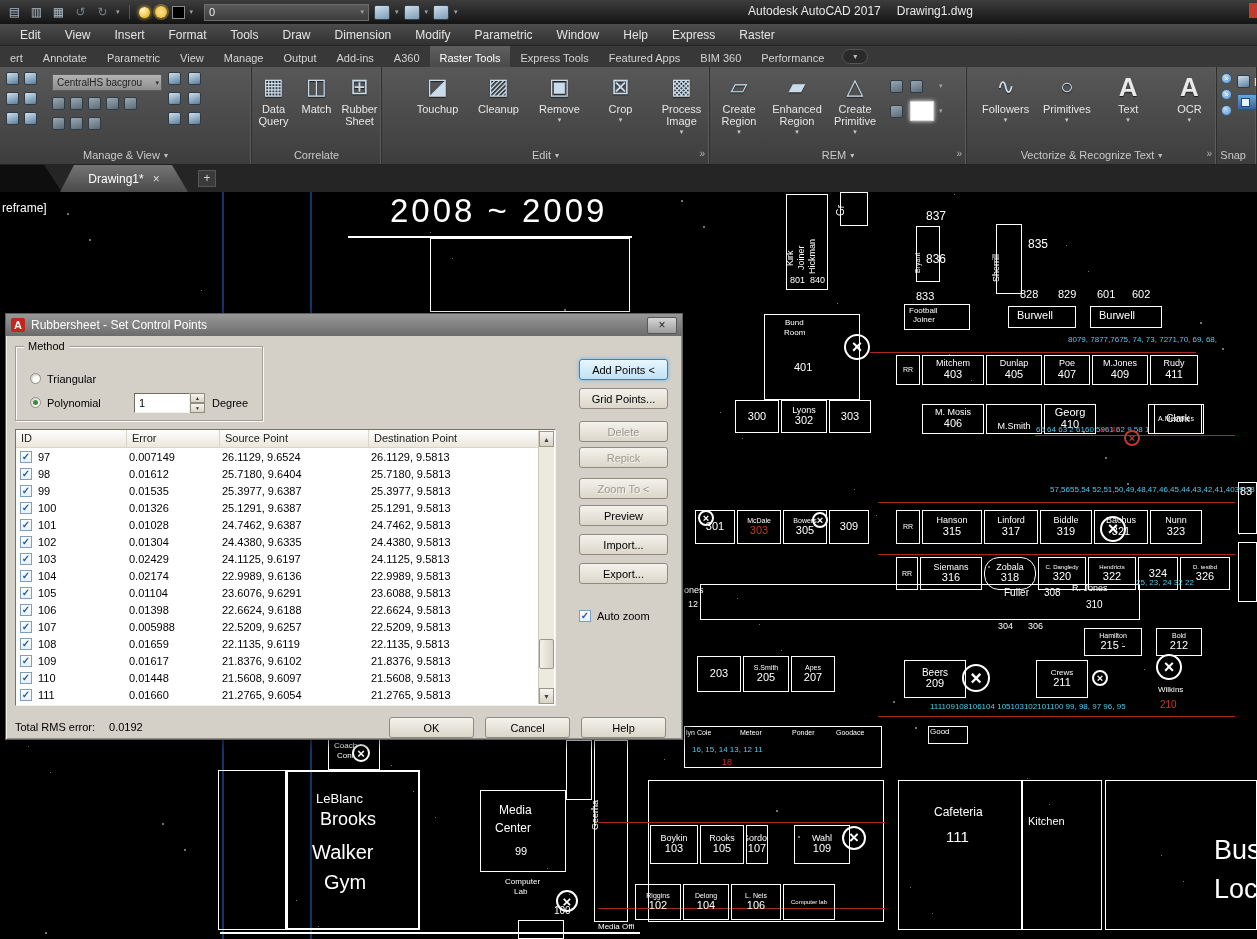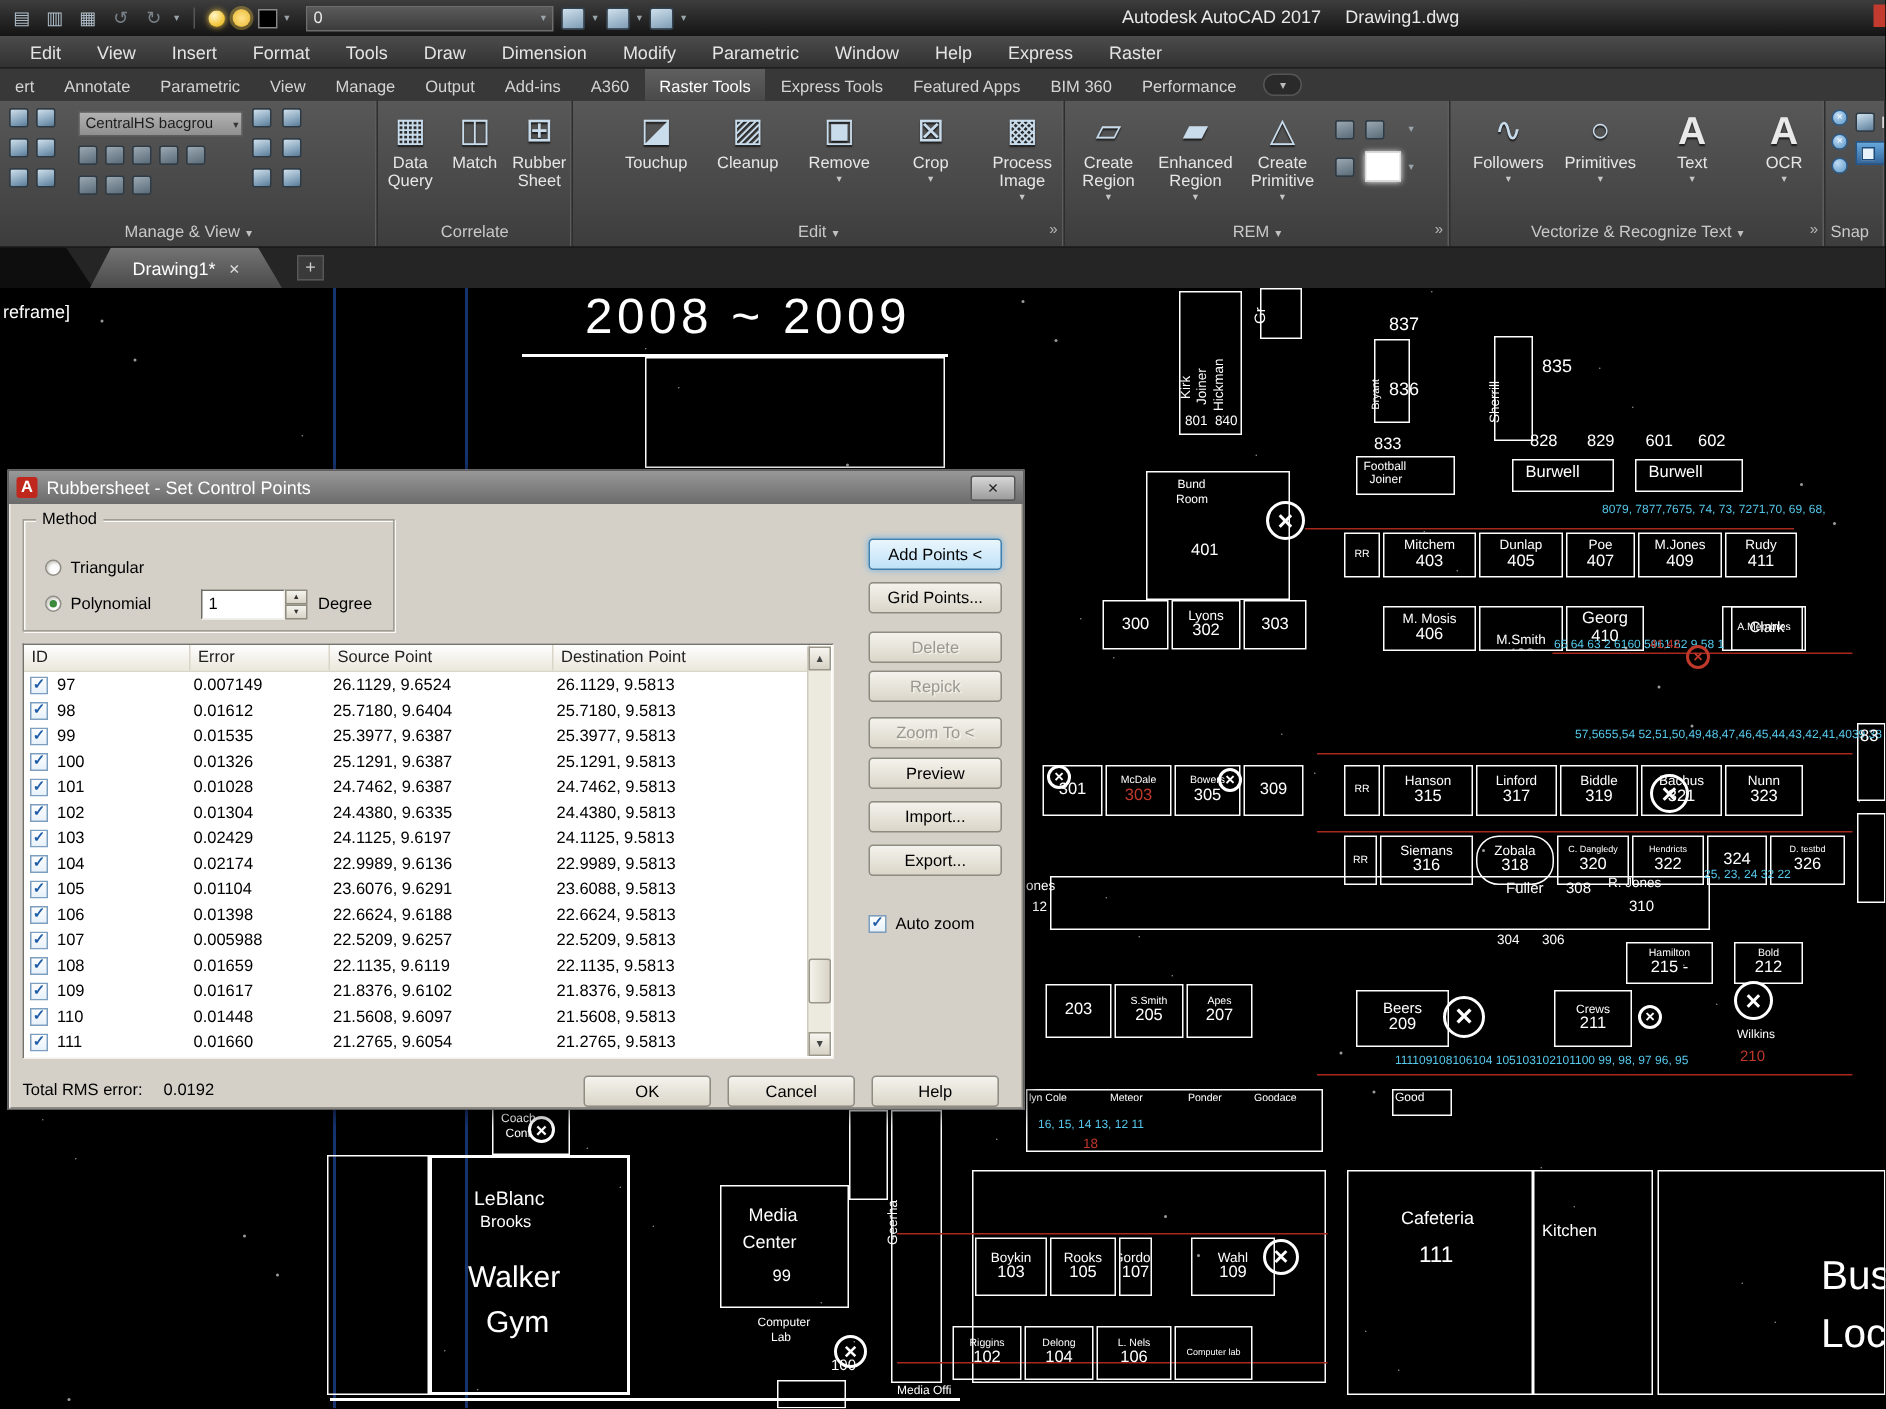--- a/index.html
+++ b/index.html
@@ -627,21 +627,21 @@
         <div class="map-text" style="left: 1028px; top: 430px; font-size: 9px;">306</div>
         <div class="map-text" style="left: 930px; top: 536px; font-size: 8px;">Good</div>
         <div class="map-text" style="left: 686px; top: 537px; font-size: 7px;">lyn Cole</div>
         <div class="map-text" style="left: 740px; top: 537px; font-size: 7px;">Meteor</div>
         <div class="map-text" style="left: 792px; top: 537px; font-size: 7px;">Ponder</div>
         <div class="map-text" style="left: 836px; top: 537px; font-size: 7px;">Goodace</div>
         <div class="map-text" style="left: 1158px; top: 494px; font-size: 8px;">Wilkins</div>
         <div class="map-text" style="left: 334px; top: 550px; font-size: 8px;">Coach</div>
         <div class="map-text" style="left: 337px; top: 560px; font-size: 8px;">Conf</div>
         <div class="map-text" style="left: 316px; top: 600px; font-size: 13px;">LeBlanc</div>
-        <div class="map-text" style="left: 320px; top: 618px; font-size: 11px;">Brooks</div>
+        <div class="map-text" style="left: 320px; top: 618px; font-size: 18px;">Brooks</div>
         <div class="map-text" style="left: 312px; top: 650px; font-size: 20px;">Walker</div>
         <div class="map-text" style="left: 324px; top: 680px; font-size: 20px;">Gym</div>
         <div class="map-text" style="left: 499px; top: 612px; font-size: 12px;">Media</div>
         <div class="map-text" style="left: 495px; top: 630px; font-size: 12px;">Center</div>
         <div class="map-text" style="left: 515px; top: 654px; font-size: 11px;">99</div>
         <div class="map-text" style="left: 934px; top: 614px; font-size: 12px;">Cafeteria</div>
         <div class="map-text" style="left: 946px; top: 637px; font-size: 15px;">111</div>
         <div class="map-text" style="left: 1028px; top: 624px; font-size: 11px;">Kitchen</div>
         <div class="map-text" style="left: 1214px; top: 645px; font-size: 27px;">Bus</div>
         <div class="map-text" style="left: 1214px; top: 684px; font-size: 27px;">Loc</div>

